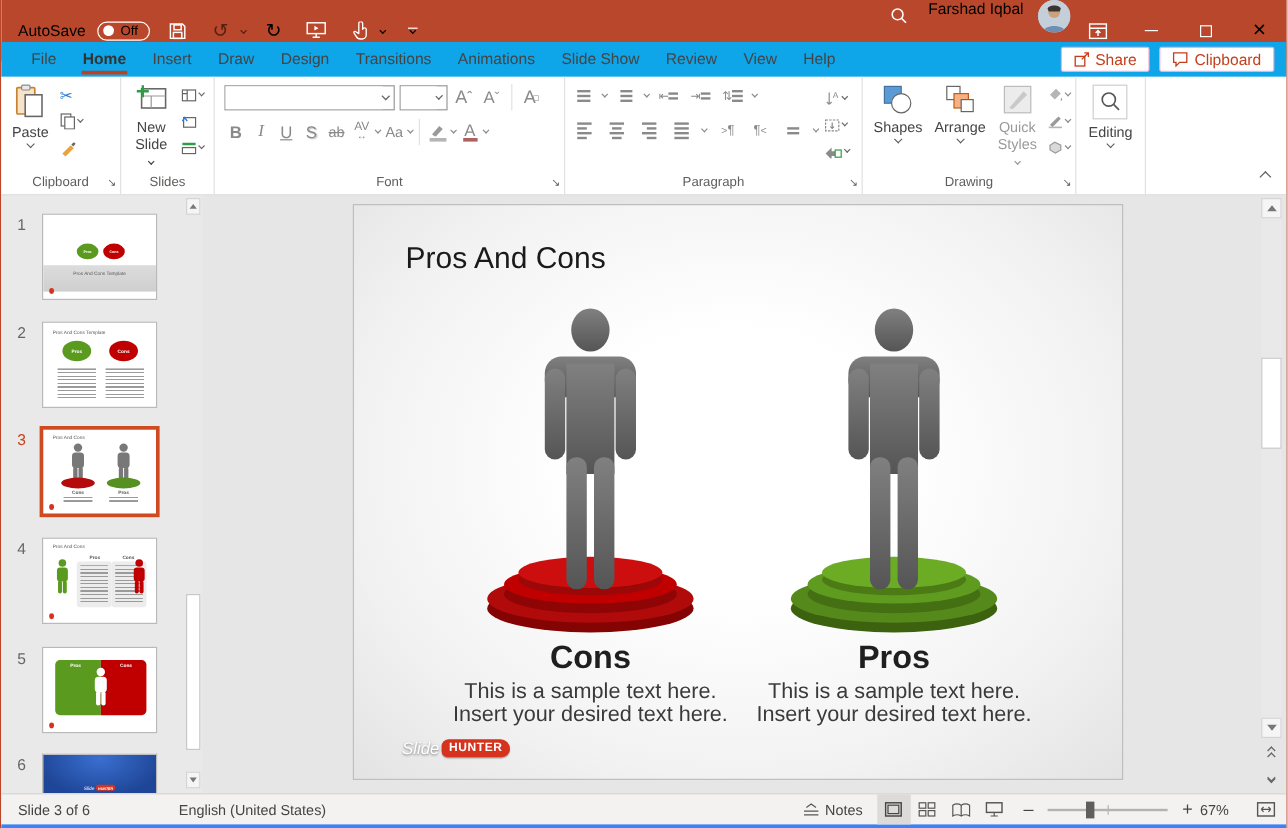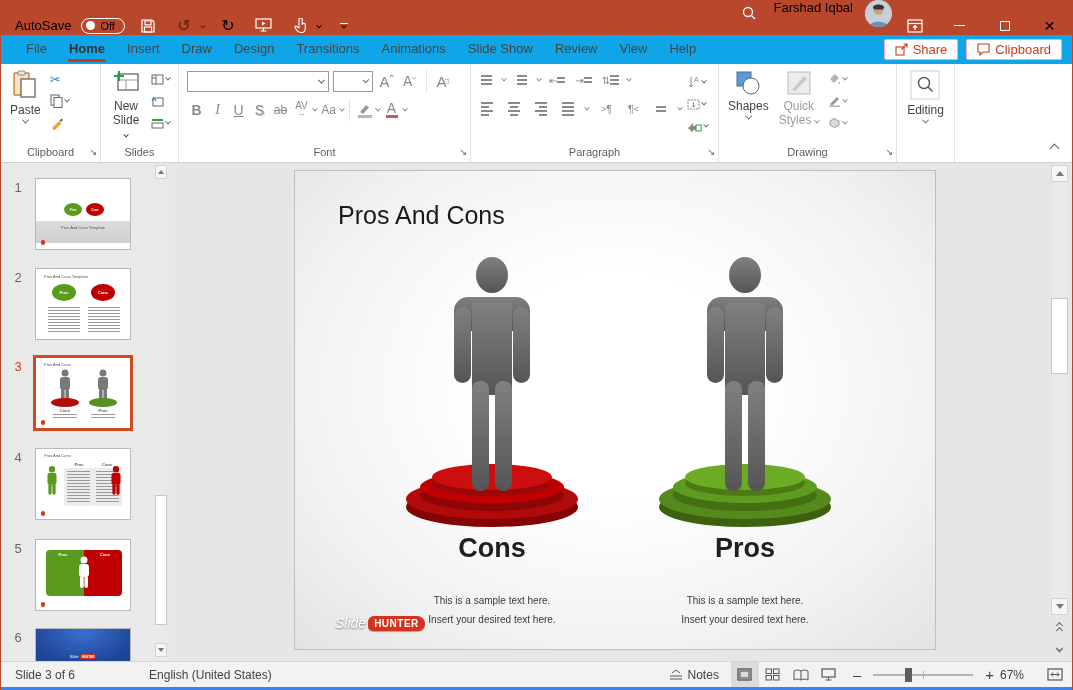--- a/index.html
+++ b/index.html
@@ -85,21 +85,21 @@
            font-size:3px; font-weight:bold; display:flex; align-items:center; padding:0 2px; }
 
   .editing { position:absolute; left:168px; top:0; right:0; bottom:0; background:#e6e6e6; }
   .slide { position:absolute; left:125px; top:7px; width:642px; height:480px; background:
            radial-gradient(ellipse at 50% 45%, #ffffff 30%, #f2f2f2 70%, #e3e3e3 100%);
            border:1px solid #bfbfbf; }
   .slide-title { position:absolute; left:43px; top:30px; font-size:25px; color:#1a1a1a; }
   .fig { position:absolute; top:82px; }
   .fig-left { left:109px; } .fig-right { left:362px; }
   .head2 { position:absolute; top:362px; width:176px; text-align:center; font-size:27px; font-weight:bold; color:#1f1f1f; }
-  .sample { position:absolute; top:420px; width:240px; text-align:center; font-size:10px; color:#3a3a3a; line-height:19px; }
+  .sample { position:absolute; top:396px; width:240px; text-align:center; font-size:18px; color:#3a3a3a; line-height:19px; }
   .s-left { left:77px; } .s-right { left:330px; }
   .h-left { left:109px; } .h-right { left:362px; }
   .logo { position:absolute; left:40px; top:444px; display:flex; align-items:center; }
   .logo-slide { font-style:italic; color:#fff; font-size:14px; text-shadow:0 1px 2px rgba(0,0,0,.5); margin-right:2px; }
   .logo-badge { background:#d6331f; color:#fff; font-weight:bold; font-size:10px; padding:2px 6px;
                 border-radius:6px 8px 7px 5px; box-shadow:0 1px 1px rgba(0,0,0,.3); letter-spacing:.5px; }
 
   
   .vscroll { position:absolute; right:4px; top:2px; width:17px; bottom:46px; background:#e9e9e9; }
   .sarrow { position:absolute; left:0; width:17px; height:17px; background:#f5f5f5; border:1px solid #d4d4d4;
@@ -500,20 +500,29 @@
     </div>
 
     <div class="group" style="width:178px;">
       <div class="gbody">
         <div class="bigbtn">
           <svg width="26" height="26" viewBox="0 0 26 26">
               <rect x="2" y="2" width="14" height="14" fill="#5b9bd5" stroke="#41719c"></rect>
               <circle cx="16" cy="16" r="8" fill="#fff" stroke="#666"></circle>
             </svg>
           <span class="blabel">Shapes</span>
+          <i class="cv bchev"></i>
+        </div>
+        <div class="bigbtn">
+          <svg width="26" height="26" viewBox="0 0 26 26">
+              <rect x="2" y="2" width="11" height="11" fill="#fff" stroke="#666"></rect>
+              <rect x="8" y="8" width="12" height="12" fill="#f4b183" stroke="#c55a11"></rect>
+              <rect x="14" y="13" width="10" height="10" fill="#fff" stroke="#666"></rect>
+            </svg>
+          <span class="blabel">Arrange</span>
           <i class="cv bchev"></i>
         </div>
         <div class="bigbtn" style="color:#9a9a9a;">
           <svg width="26" height="26" viewBox="0 0 26 26">
               <rect x="2" y="2" width="22" height="22" fill="#ececec" stroke="#bbb"></rect>
               <path d="M6 20L18 6l3 3L9 21z" fill="#c9c9c9"></path>
             </svg>
           <span class="blabel"><span>Quick</span><br><span>Styles</span> <i class="cv sm"></i></span>
         </div>
         <div class="smallcol">

